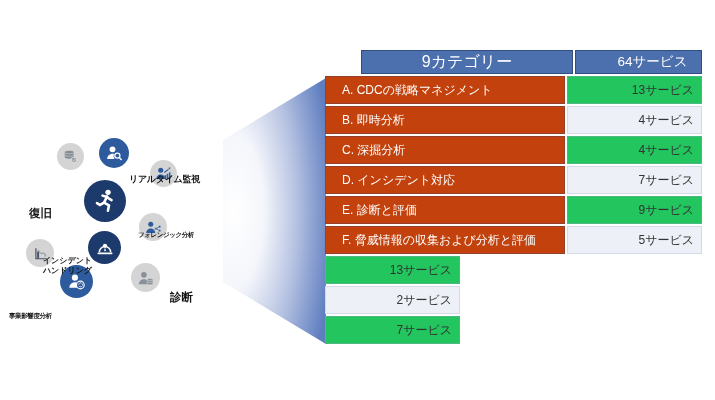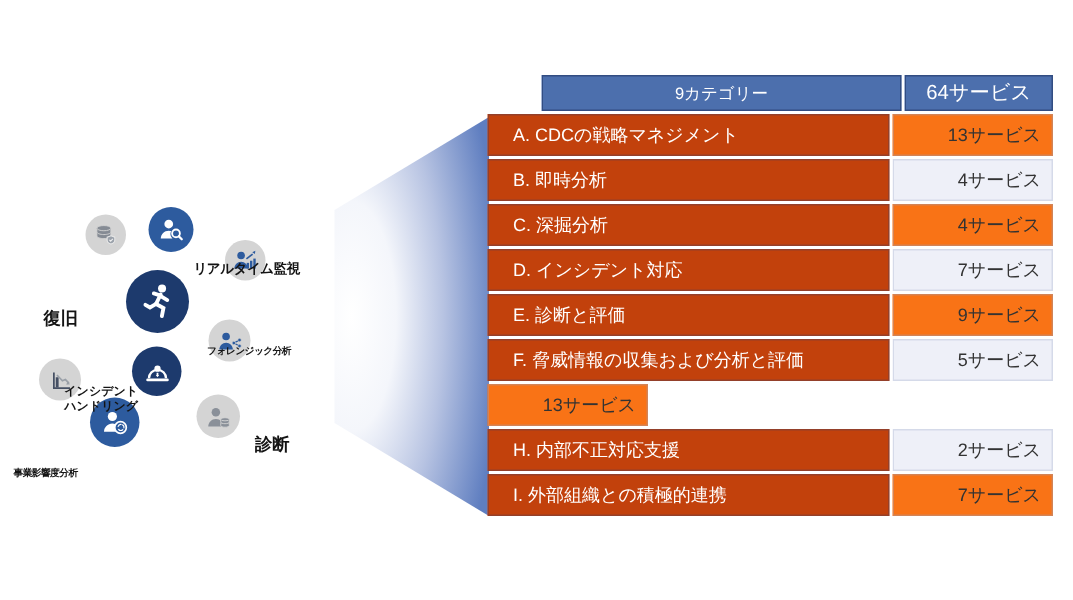--- a/index.html
+++ b/index.html
@@ -10,26 +10,26 @@
   
   .beam{position:absolute;left:222px;top:77px;width:104px;height:268px;}
   
   .svc-table{position:absolute;left:325px;top:50px;width:377px;height:294px;
     display:flex;flex-direction:column;gap:2px;}
   .trow{flex:1;display:flex;gap:2px;}
   .trow.thead{flex:0 0 24px;}
   .cat{flex:1;background:#c2410c;color:#fff;display:flex;align-items:center;
     padding-left:17px;font-size:12px;box-shadow:inset 0 0 0 1px rgba(42,64,112,.30);}
   .cnt{flex:0 0 99px;display:flex;align-items:center;justify-content:flex-end;
-    padding-right:8px;font-size:12px;color:#333;}
-  .thead .cat{background:#4c6fad;justify-content:center;padding-left:0;font-size:11px;
+    padding-right:8px;font-size:12px;color:#333;padding-left:28px;}
+  .thead .cat{background:#4c6fad;justify-content:center;padding-left:0;font-size:16px;
     box-shadow:inset 0 0 0 1px rgba(30,50,95,.55);margin-left:36px;}
   .thead .cnt{background:#4c6fad;color:#fff;justify-content:center;padding-right:0;
     font-size:13.5px;box-shadow:inset 0 0 0 1px rgba(30,50,95,.55);}
-  .cnt.a{background:#f97316;box-shadow:inset 0 0 0 1px rgba(150,160,195,.38);}
+  .cnt.a{background:#22c55e;box-shadow:inset 0 0 0 1px rgba(150,160,195,.38);}
   .cnt.b{background:#eef0f8;box-shadow:inset 0 0 0 1px rgba(150,160,195,.28);}
   
   .circ{position:absolute;border-radius:50%;display:flex;align-items:center;justify-content:center;}
   .c-blue{background:#2d5b9e;}
   .c-navy{background:#1d3a6d;}
   .c-gray{background:#d4d4d4;}
   
   .lbl{position:absolute;font-weight:bold;color:#141414;white-space:nowrap;line-height:1.1;margin-top:36px;}
   .lbl-realtime{left:129px;top:139px;font-size:9px;letter-spacing:-.3px;}
   .lbl-recovery{left:29px;top:171px;font-size:11.5px;}
@@ -194,22 +194,20 @@
       <div class="cnt a">9サービス</div>
     </div>
     <div class="trow">
       <div class="cat">F. 脅威情報の収集および分析と評価</div>
       <div class="cnt b">5サービス</div>
     </div>
     <div class="trow">
       <div class="cnt a">13サービス</div>
     </div>
     <div class="trow">
-      <div class="cat">H. 内部不正対応支援</div>
       <div class="cnt b">2サービス</div>
     </div>
     <div class="trow">
-      <div class="cat">I. 外部組織との積極的連携</div>
       <div class="cnt a">7サービス</div>
     </div>
   </div>
 
 </div>
 
 </body></html>

